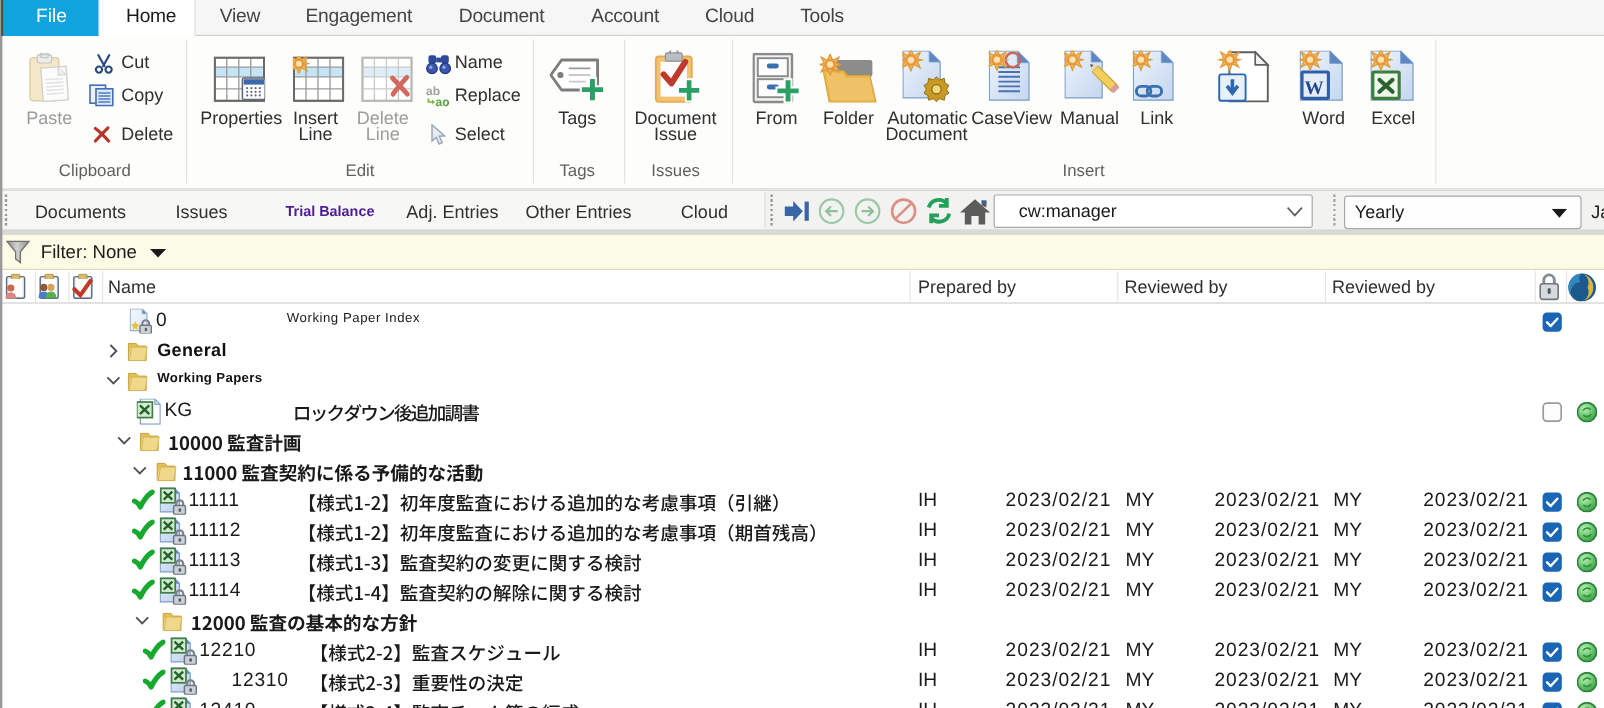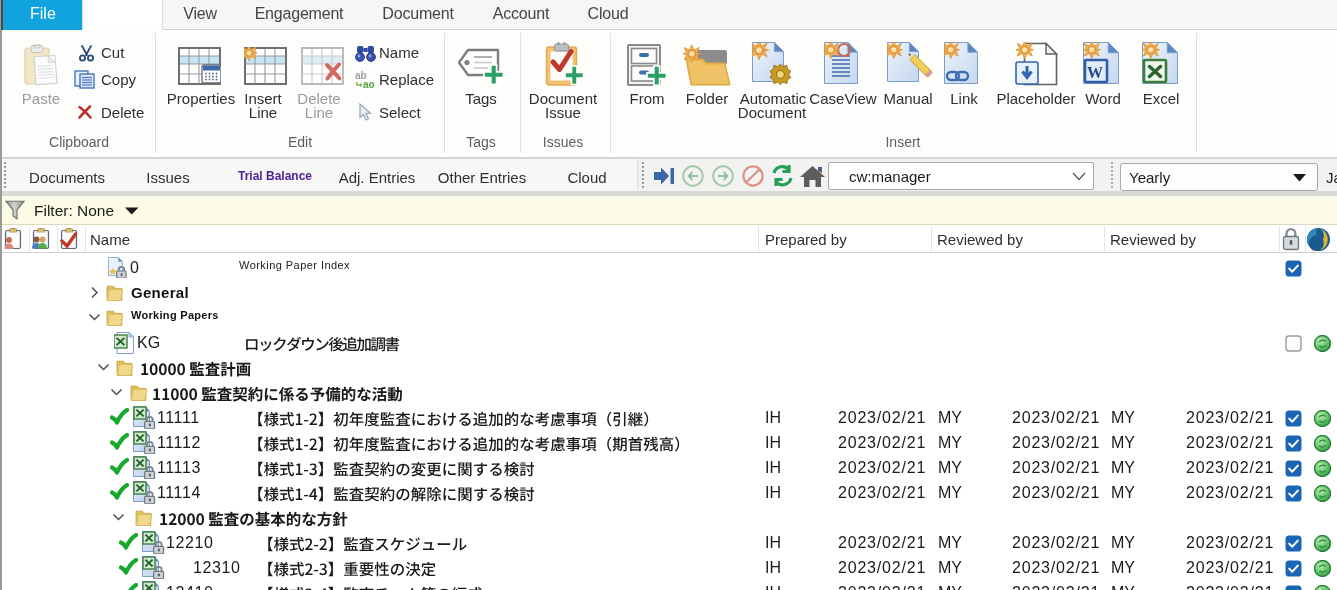--- a/index.html
+++ b/index.html
@@ -112,25 +112,27 @@
           <stop offset="0.5" stop-color="#6cc86f"></stop>
           <stop offset="1" stop-color="#2f8c3a"></stop>
         </radialGradient>
       </defs>
     </svg>
     <div class="ab" style="left:0px;top:0px;width:1337px;height:30px;background:#f6f6f6"></div>
     <div class="ab" style="left:0px;top:29px;width:1337px;height:1px;background:#d2d2d2"></div>
     <div class="ab" style="left:82px;top:0px;width:81px;height:30px;background:#fff;border-left:1px solid #dcdcdc;border-right:1px solid #dcdcdc"></div>
     <div class="ab" style="left:3px;top:0px;width:79px;height:30px;background:#10a3dd"></div>
     <div class="ab" style="left:30px;top:5px;white-space:nowrap;font-size:16px;color:#fff;font-weight:400;letter-spacing:0;">File</div>
+    <div class="ab ct" style="left:6px;top:5px;width:240px;font-size:16px;color:#1a1a1a;font-weight:400;letter-spacing:-0.2px">Home</div>
     <div class="ab ct" style="left:80px;top:5px;width:240px;font-size:16px;color:#444;font-weight:400;letter-spacing:-0.2px">View</div>
     <div class="ab ct" style="left:179px;top:5px;width:240px;font-size:16px;color:#444;font-weight:400;letter-spacing:-0.2px">Engagement</div>
     <div class="ab ct" style="left:298px;top:5px;width:240px;font-size:16px;color:#444;font-weight:400;letter-spacing:-0.2px">Document</div>
     <div class="ab ct" style="left:401px;top:5px;width:240px;font-size:16px;color:#444;font-weight:400;letter-spacing:-0.2px">Account</div>
     <div class="ab ct" style="left:488px;top:5px;width:240px;font-size:16px;color:#444;font-weight:400;letter-spacing:-0.2px">Cloud</div>
+    <div class="ab ct" style="left:565px;top:5px;width:240px;font-size:16px;color:#444;font-weight:400;letter-spacing:-0.2px">Tools</div>
     <div class="ab" style="left:0px;top:30px;width:1337px;height:128px;background:#fdfdfc"></div>
     <div class="ab" style="left:0px;top:157px;width:1337px;height:1px;background:#d4d4d2"></div>
     <div class="ab" style="left:155px;top:33px;width:1px;height:120px;background:#e2e2e0"></div>
     <div class="ab" style="left:444px;top:33px;width:1px;height:120px;background:#e2e2e0"></div>
     <div class="ab" style="left:520px;top:33px;width:1px;height:120px;background:#e2e2e0"></div>
     <div class="ab" style="left:610px;top:33px;width:1px;height:120px;background:#e2e2e0"></div>
     <div class="ab" style="left:1196px;top:33px;width:1px;height:120px;background:#e2e2e0"></div>
     <div class="ab ct" style="left:-41px;top:134px;width:240px;font-size:14px;color:#5f5f5f;font-weight:400;letter-spacing:0">Clipboard</div>
     <div class="ab ct" style="left:180px;top:134px;width:240px;font-size:14px;color:#5f5f5f;font-weight:400;letter-spacing:0">Edit</div>
     <div class="ab ct" style="left:361px;top:134px;width:240px;font-size:14px;color:#5f5f5f;font-weight:400;letter-spacing:0">Tags</div>
@@ -388,21 +390,20 @@
       <path d="M10.5 1.5 H32 L42.5 12 V42.5 H10.5 Z" fill="#fff" stroke="#5f5f5f" stroke-width="1.6"></path>
       <path d="M32 1.5 L42.5 12 H32 Z" fill="#f2f2f2" stroke="#5f5f5f" stroke-width="1.4"></path>
       <rect x="2" y="20" width="22" height="22" rx="2" fill="#e8f0fa" stroke="#2f66b2" stroke-width="1.6"></rect>
       <path d="M13 24 V33 M8.5 29.5 L13 35.5 L17.5 29.5" fill="none" stroke="#2f66b2" stroke-width="3"></path>
       <g transform="translate(2.000000,-1.000000) scale(1.250000)">
         <path fill="#f3b75a" stroke="#e09a35" stroke-width="0.8" d="M7 0 L8.8 4.2 L13 2 L11 6.2 L14 7 L11 7.8 L13 12 L8.8 9.8 L7 14 L5.2 9.8 L1 12 L3 7.8 L0 7 L3 6.2 L1 2 L5.2 4.2 Z"></path>
         <circle cx="7" cy="7" r="3" fill="none" stroke="#e8963e" stroke-width="1.4"></circle>
         <circle cx="7" cy="7" r="2" fill="#fce4b4"></circle>
       </g>
     </svg>
-    <div class="ab ct" style="left:916px;top:90px;width:240px;font-size:15px;color:#2f2f2f;font-weight:400;letter-spacing:0">Placeholder</div>
     <svg class="ab" style="left:1083px;top:42px;" width="42" height="44" viewBox="0 0 42 44">
       <defs>
         <linearGradient id="pg93443" x1="0" y1="0" x2="1" y2="1">
           <stop offset="0" stop-color="#eef4fc"></stop>
           <stop offset="1" stop-color="#c4d6ef"></stop>
         </linearGradient>
       </defs>
       <path d="M0.5 0.5 H25.2 L35.5 10.8 V41.5 H0.5 Z" fill="url(#pg93443)" stroke="#7d9cc8" stroke-width="1"></path>
       <path d="M25.2 0.5 L35.5 10.8 H25.2 Z" fill="#5b87c5" stroke="#7d9cc8" stroke-width="0.8"></path>
       <rect x="2" y="18" width="22" height="22" rx="1" fill="#e4ecf8" stroke="#2f5ea8" stroke-width="2.6"></rect>

